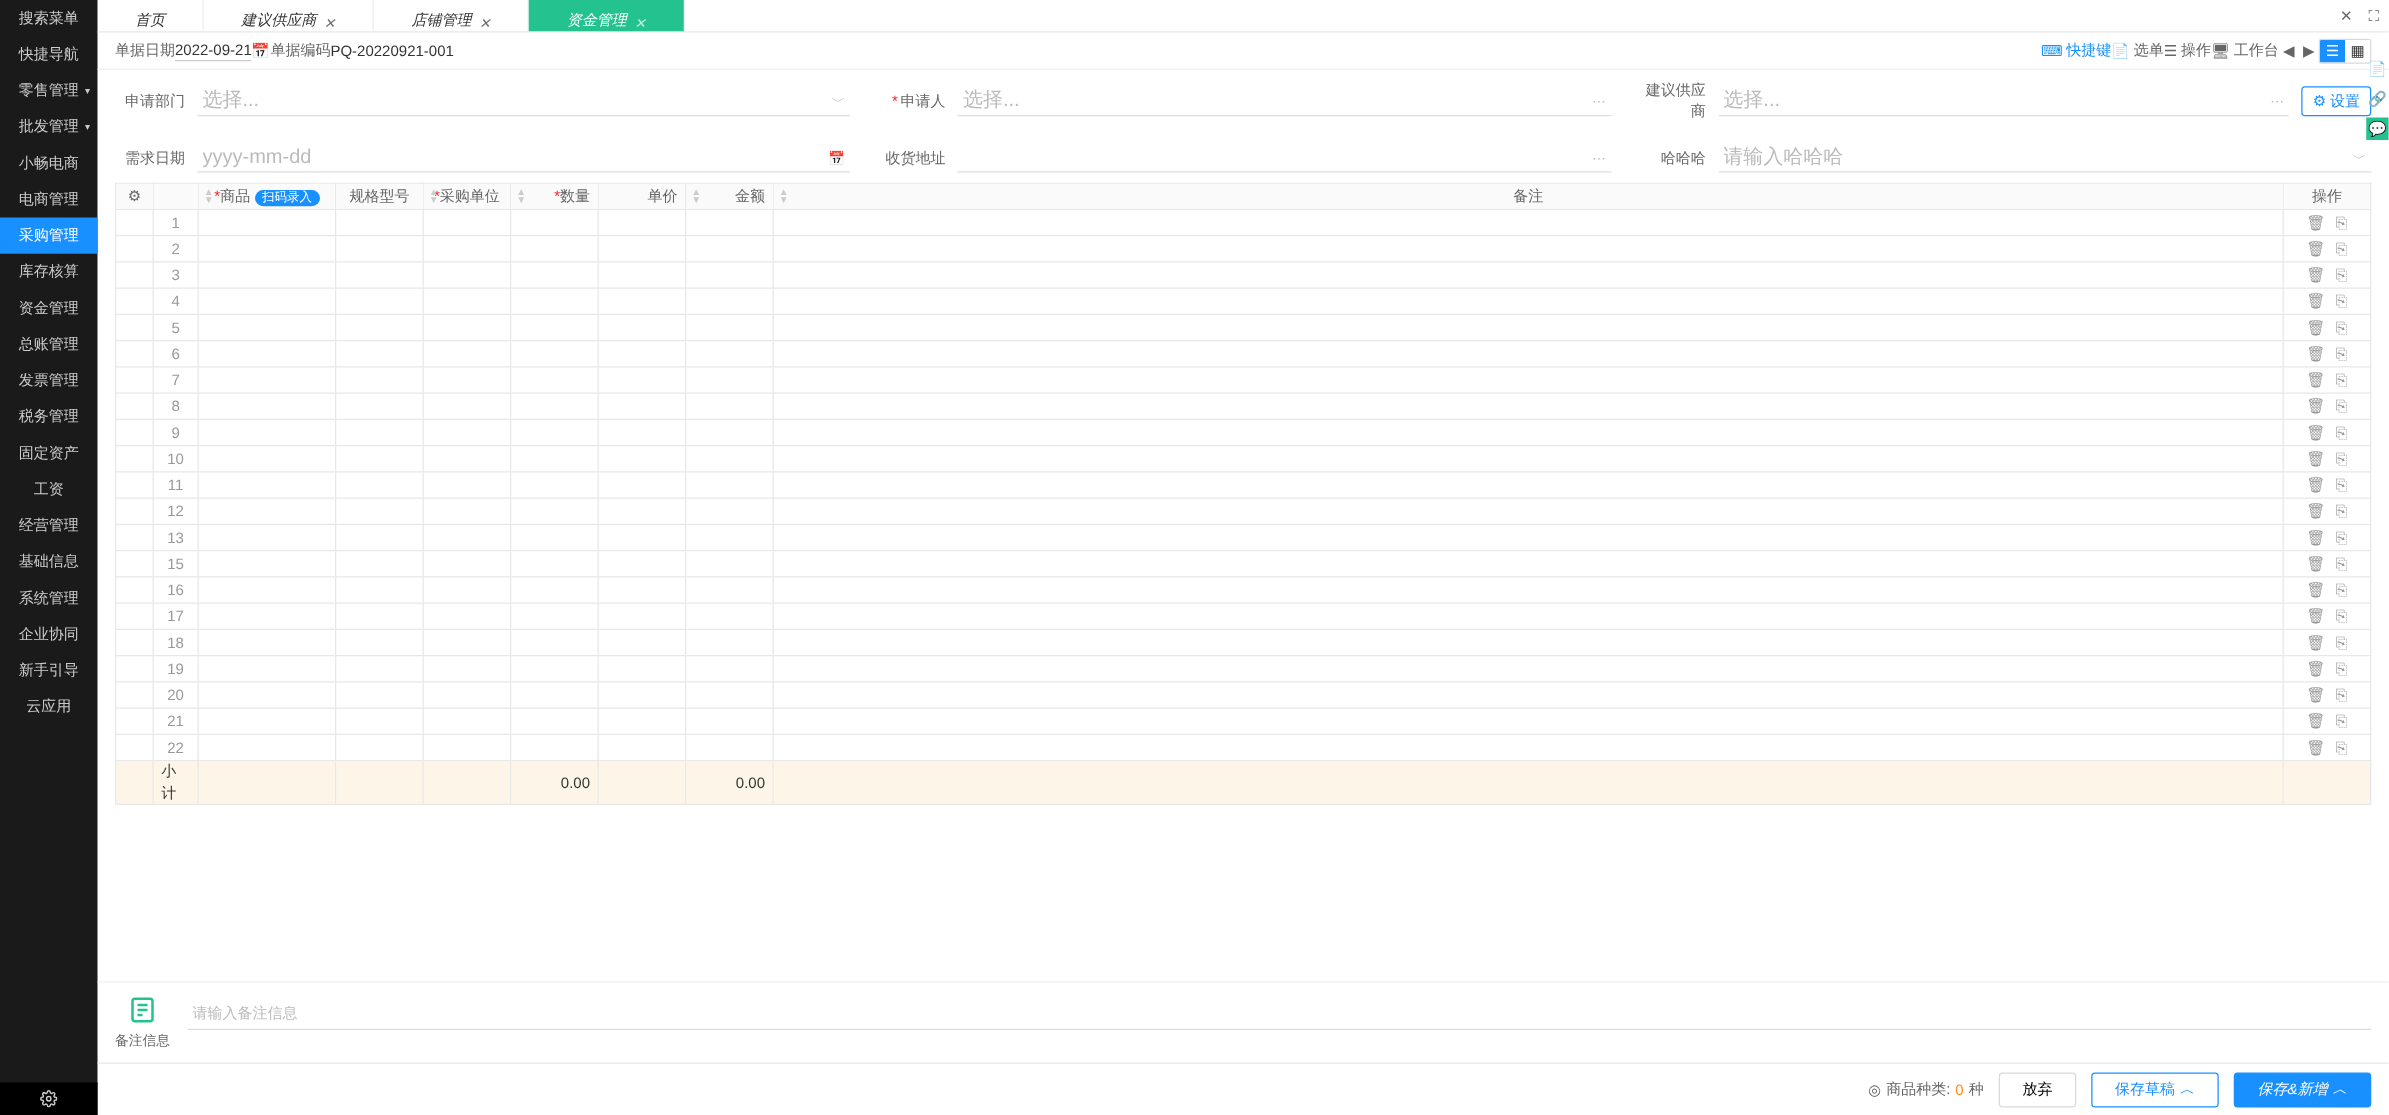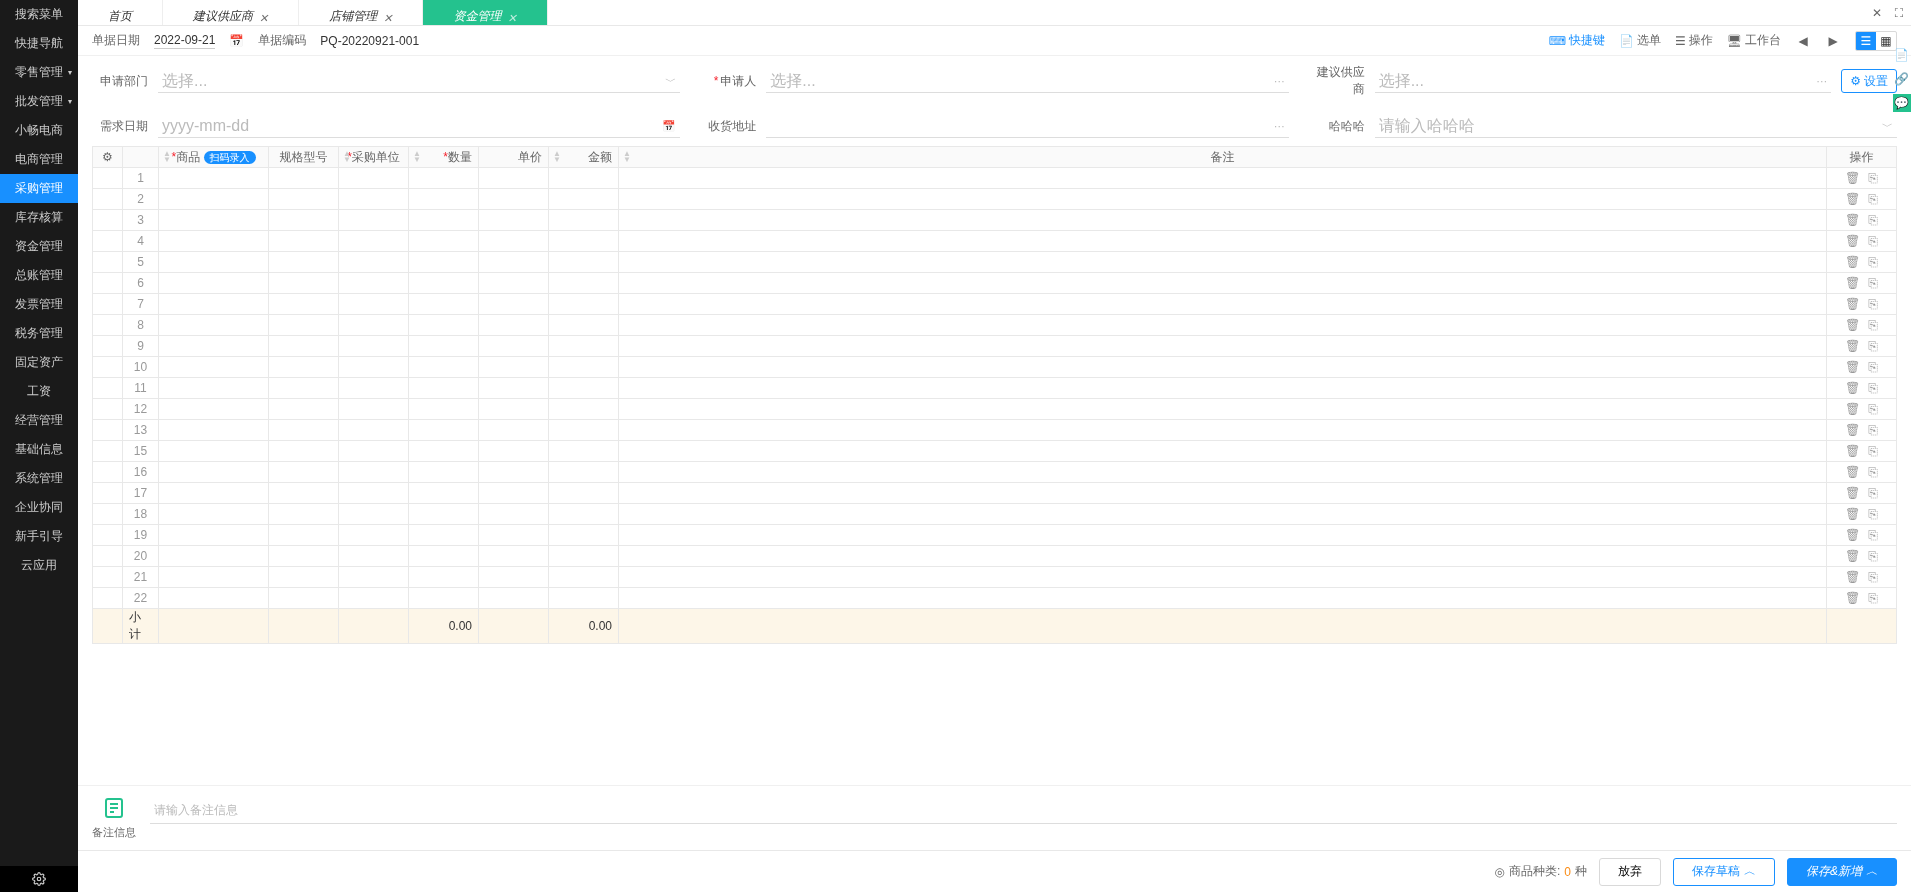--- a/index.html
+++ b/index.html
@@ -18,21 +18,21 @@
 
 
 .tabs { height: 26px; display: flex; align-items: stretch; border-bottom: 1px solid #e8e8e8; position: relative; }
 .tab { padding: 0 30px; display: flex; align-items: flex-end; gap: 6px; font-size: 12px; cursor: pointer; border-right: 1px solid #eee; font-style: italic; }
 .tab.active { background: #24c28e; color: #fff; }
 .tab .close { font-size: 11px; opacity: .7; }
 .tabs-right { position: absolute; right: 4px; top: 0; height: 100%; display: flex; align-items: center; gap: 6px; }
 .icon-btn { width: 16px; height: 16px; display: flex; align-items: center; justify-content: center; cursor: pointer; color: #666; }
 
 
-.header-bar { height: 30px; display: flex; align-items: center; padding: 0 14px; gap: 14px; font-size: 12px; border-bottom: 1px solid #f0f0f0; }
+.header-bar { height: 30px; display: flex; align-items: center; padding: 0 14px; gap: 0; font-size: 12px; border-bottom: 1px solid #f0f0f0; }
 .header-bar .label { color: #666; }
 .header-bar .date-val { color: #333; border-bottom: 1px solid #ccc; padding-bottom: 1px; }
 .header-bar .spacer { flex: 1; }
 .header-link { color: #1890ff; display: flex; align-items: center; gap: 3px; cursor: pointer; }
 .header-action { color: #666; display: flex; align-items: center; gap: 3px; cursor: pointer; }
 .view-toggle { display: flex; border: 1px solid #d9d9d9; border-radius: 2px; overflow: hidden; }
 .view-toggle span { width: 20px; height: 18px; display: flex; align-items: center; justify-content: center; cursor: pointer; }
 .view-toggle span.active { background: #1890ff; color: #fff; }
 
 

